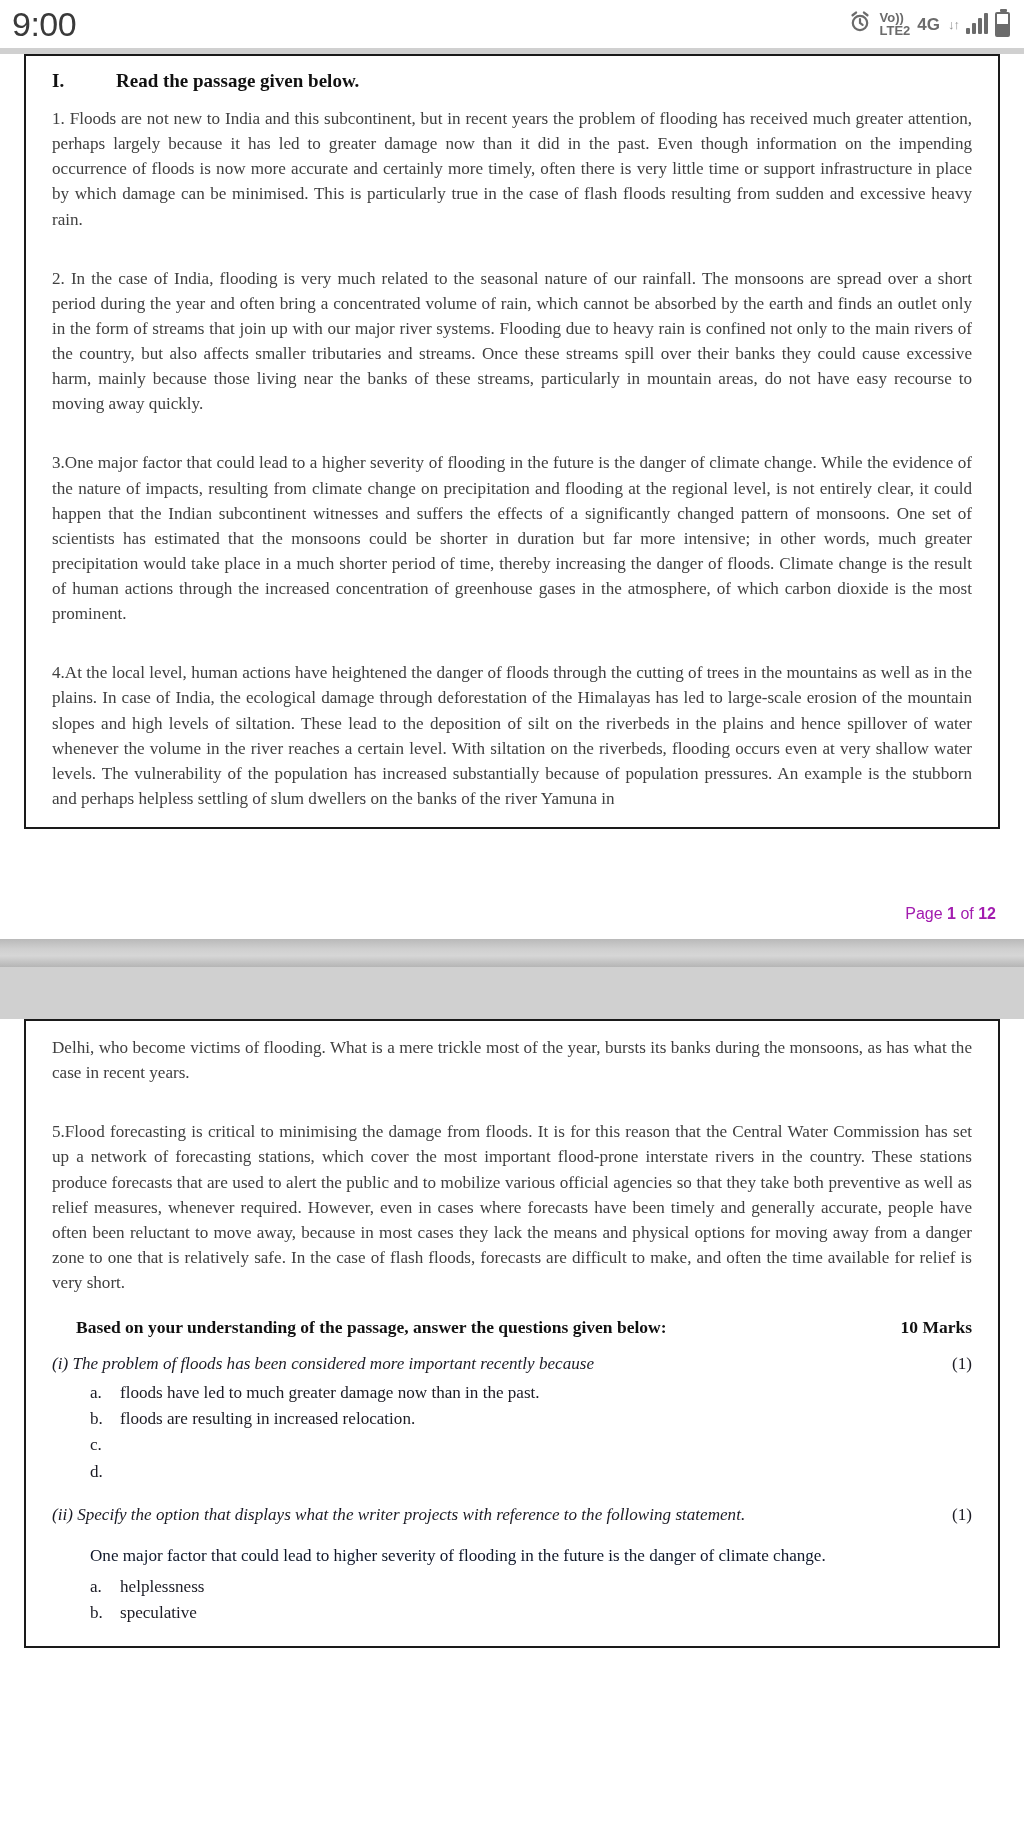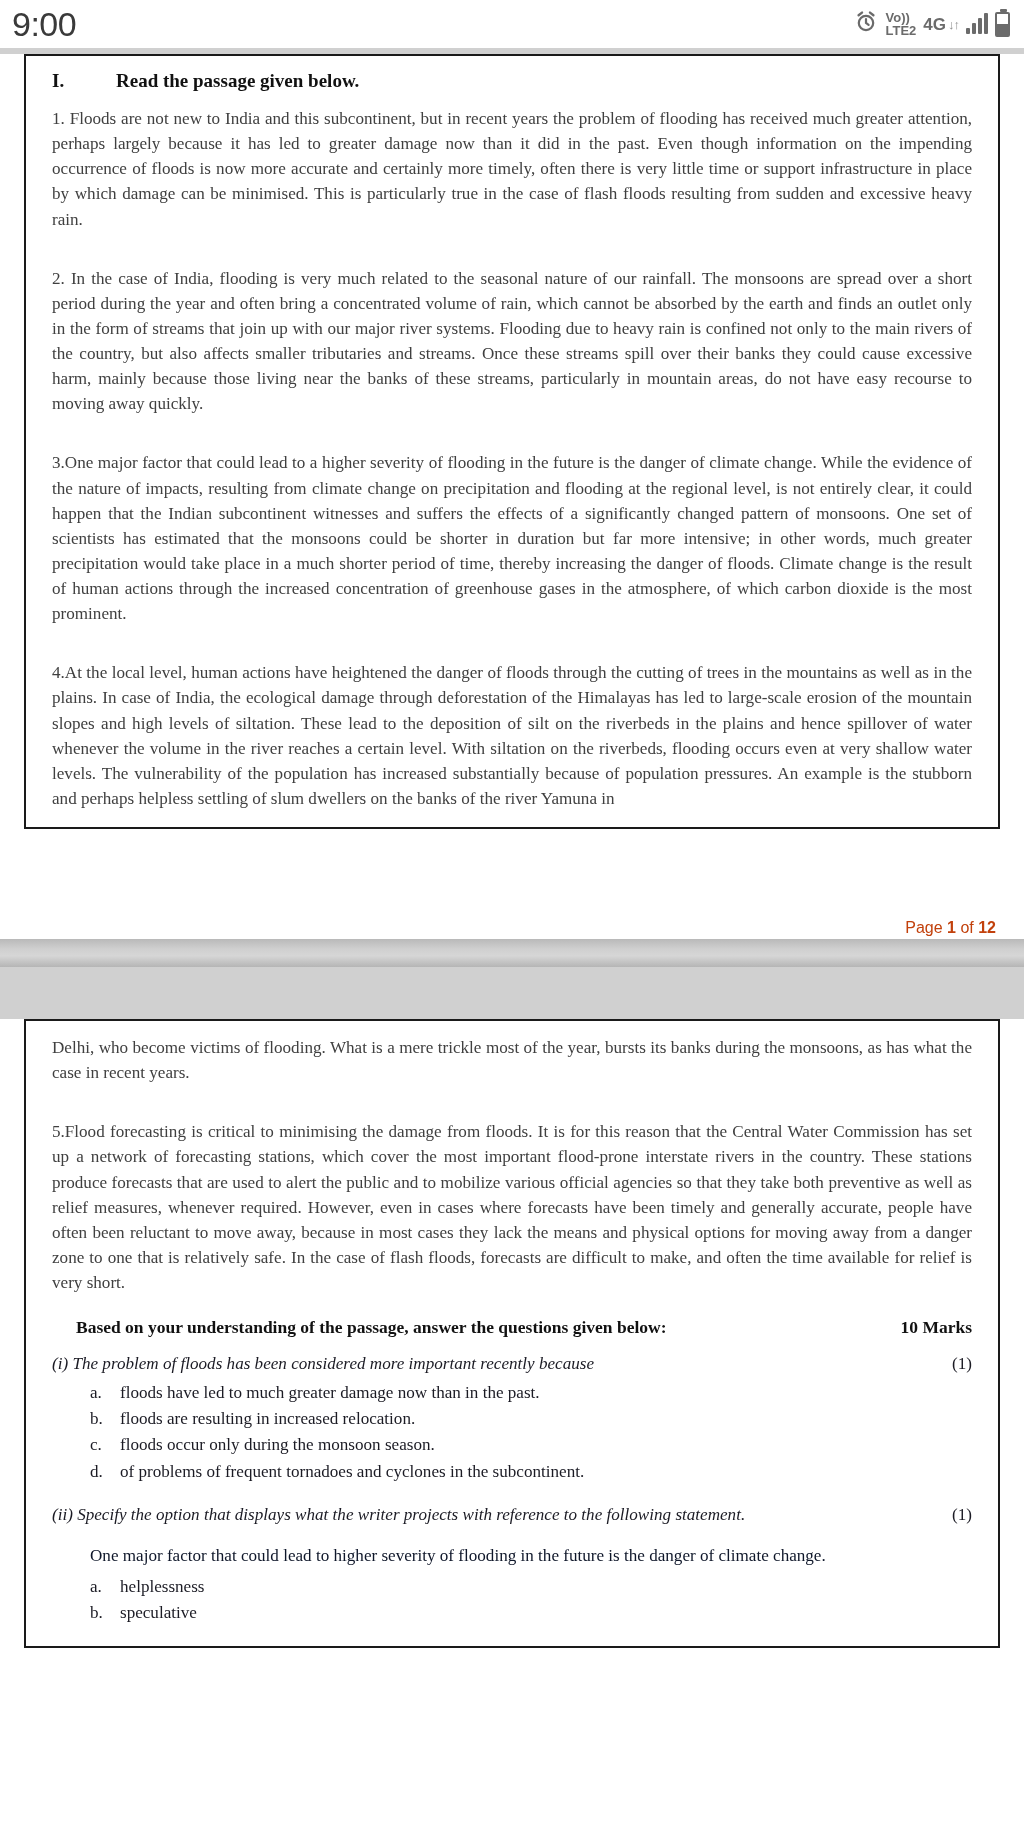--- a/index.html
+++ b/index.html
@@ -45,21 +45,21 @@
     font-family: "Liberation Sans", sans-serif;
     font-size: 13px;
     font-weight: bold;
     line-height: 1.0;
     color: #6b6b6b;
     text-align: left;
   }
   .net-group {
     display: flex;
     align-items: center;
-    gap: 2px;
+    gap: 8px;
   }
   .net-label {
     font-family: "Liberation Sans", sans-serif;
     font-size: 17px;
     font-weight: bold;
     color: #6b6b6b;
     line-height: 1;
   }
   .arrows {
     font-family: "Liberation Sans", sans-serif;
@@ -134,24 +134,24 @@
     text-align: justify;
     color: #404040;
     margin-bottom: 16px;
   }
   p.para.tight { margin-bottom: 0; }
   p.para.spaced { margin-top: 34px; }
 
   .footer {
     position: absolute;
     right: 28px;
-    bottom: 2px;
+    bottom: 16px;
     font-family: "Liberation Sans", sans-serif;
     font-size: 16px;
-    color: #c2410c;
+    color: #a21caf;
   }
   .footer b { font-weight: bold; }
 
   
   .instruction {
     display: flex;
     justify-content: space-between;
     align-items: center;
     font-weight: bold;
     font-size: 17.5px;
@@ -274,25 +274,23 @@
           <li>
             <span class="opt-letter">a.</span>
             <span>floods have led to much greater damage now than in the past.</span>
           </li>
           <li>
             <span class="opt-letter">b.</span>
             <span>floods are resulting in increased relocation.</span>
           </li>
           <li>
             <span class="opt-letter">c.</span>
-            <span>floods occur only during the monsoon season.</span>
           </li>
           <li>
             <span class="opt-letter">d.</span>
-            <span>of problems of frequent tornadoes and cyclones in the subcontinent.</span>
           </li>
         </ol>
       </div>
 
       <div class="q-gap"></div>
 
       <div class="question">
         <div class="q-line">
           <span class="q-text">
             <span>(ii)</span>

